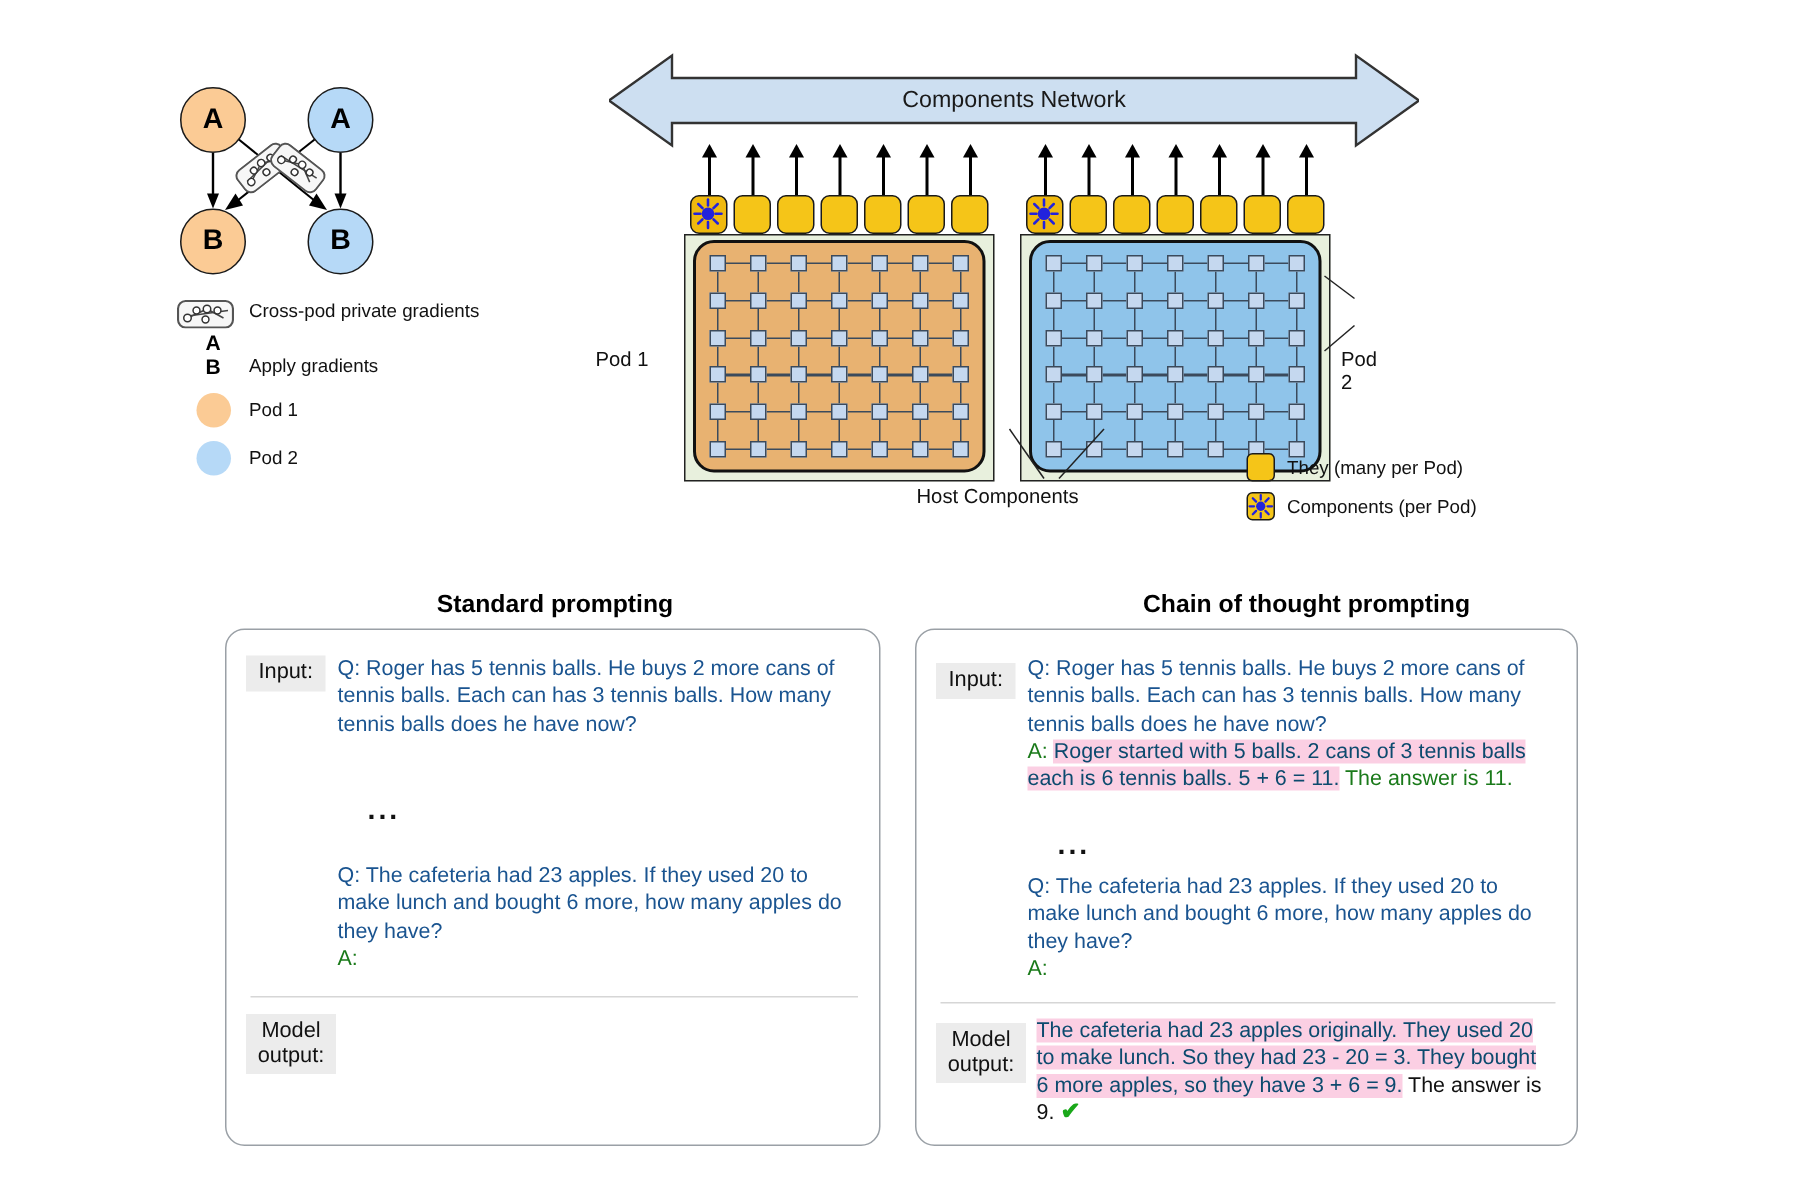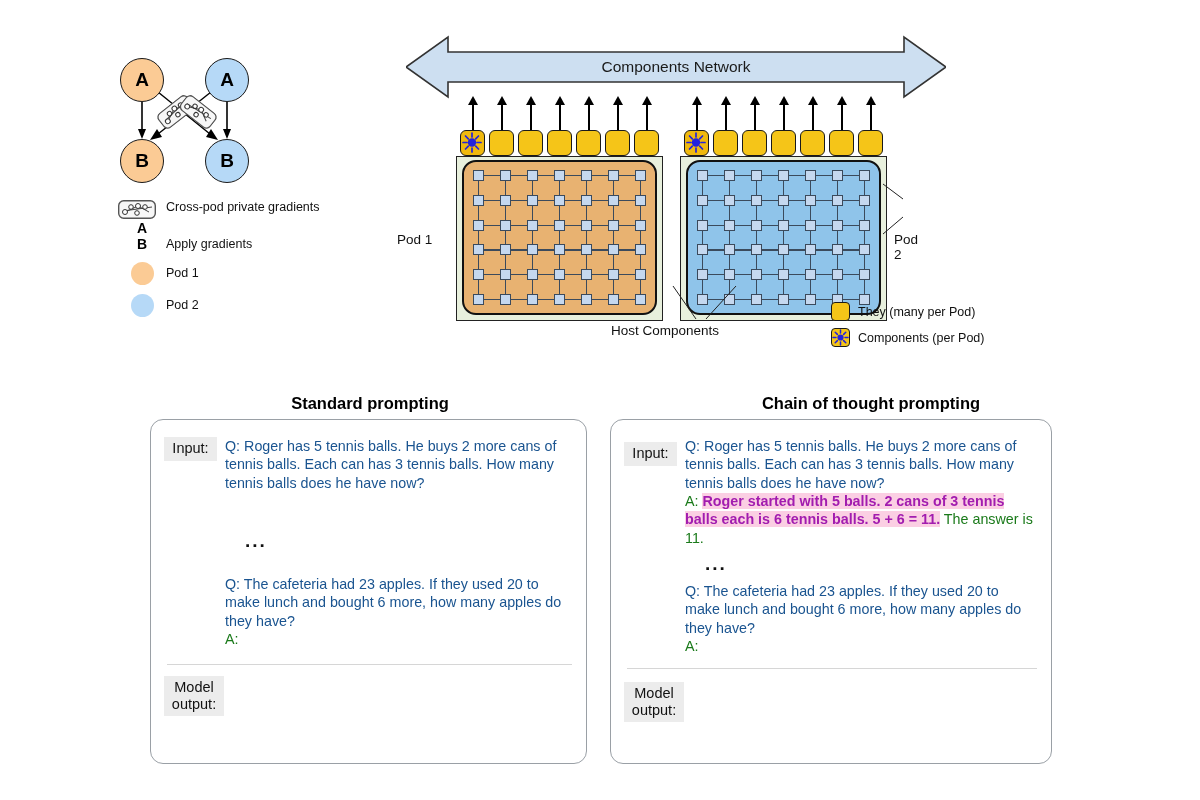--- a/index.html
+++ b/index.html
@@ -98,21 +98,21 @@
   .tagbox{
     position:absolute;background:#ececec;color:#111;
     font-size:14.5px;line-height:17.5px;padding:3px 6px;
     box-sizing:border-box;text-align:center;
   }
   .body-text{
     position:absolute;font-size:14.3px;line-height:18.3px;
     color:#1a5490;
   }
   .ans-green{color:#1a7a1a;}
-  .hl{background:#fbcfe3;color:#a21caf;font-weight:bold;}
+  .hl{background:#fbcfe3;color:#0c4a6e;}
   .plain{color:#111;}
   .ellipsis{
     position:absolute;font-size:19px;font-weight:bold;color:#111;letter-spacing:2px;
   }
   .divider{position:absolute;height:1px;background:#d6d6d6;}
   .mark{font-size:16px;font-weight:bold;}
   .mark.x{color:#d01111;}
   .mark.check{color:#1aa81a;}
 </style>
 </head>
@@ -594,13 +594,17 @@
   <div class="body-text" style="left:74px;top:162px;width:352px;">Q: The cafeteria had 23 apples. If they used 20 to make lunch and bought 6 more, how many apples do they have?</div>
   <div class="body-text ans-green" style="left:74px;top:217px;width:352px;">A:</div>
 
   <div class="divider" style="left:16px;top:248px;width:410px;"></div>
 
   <div class="tagbox" style="left:13px;top:262px;width:60px;line-height:17px;">
     <div>Model</div>
     <div>output:</div>
   </div>
 
+  <div class="body-text plain" style="left:80px;top:258px;width:345px;">
+    <span class="hl">The cafeteria had 23 apples originally. They used 20 to make lunch. So they had 23 - 20 = 3. They bought 6 more apples, so they have 3 + 6 = 9.</span><span> The answer is 9.</span>
+    <span class="mark check">✔</span>
+  </div>
 </div>
 
 </body></html>

